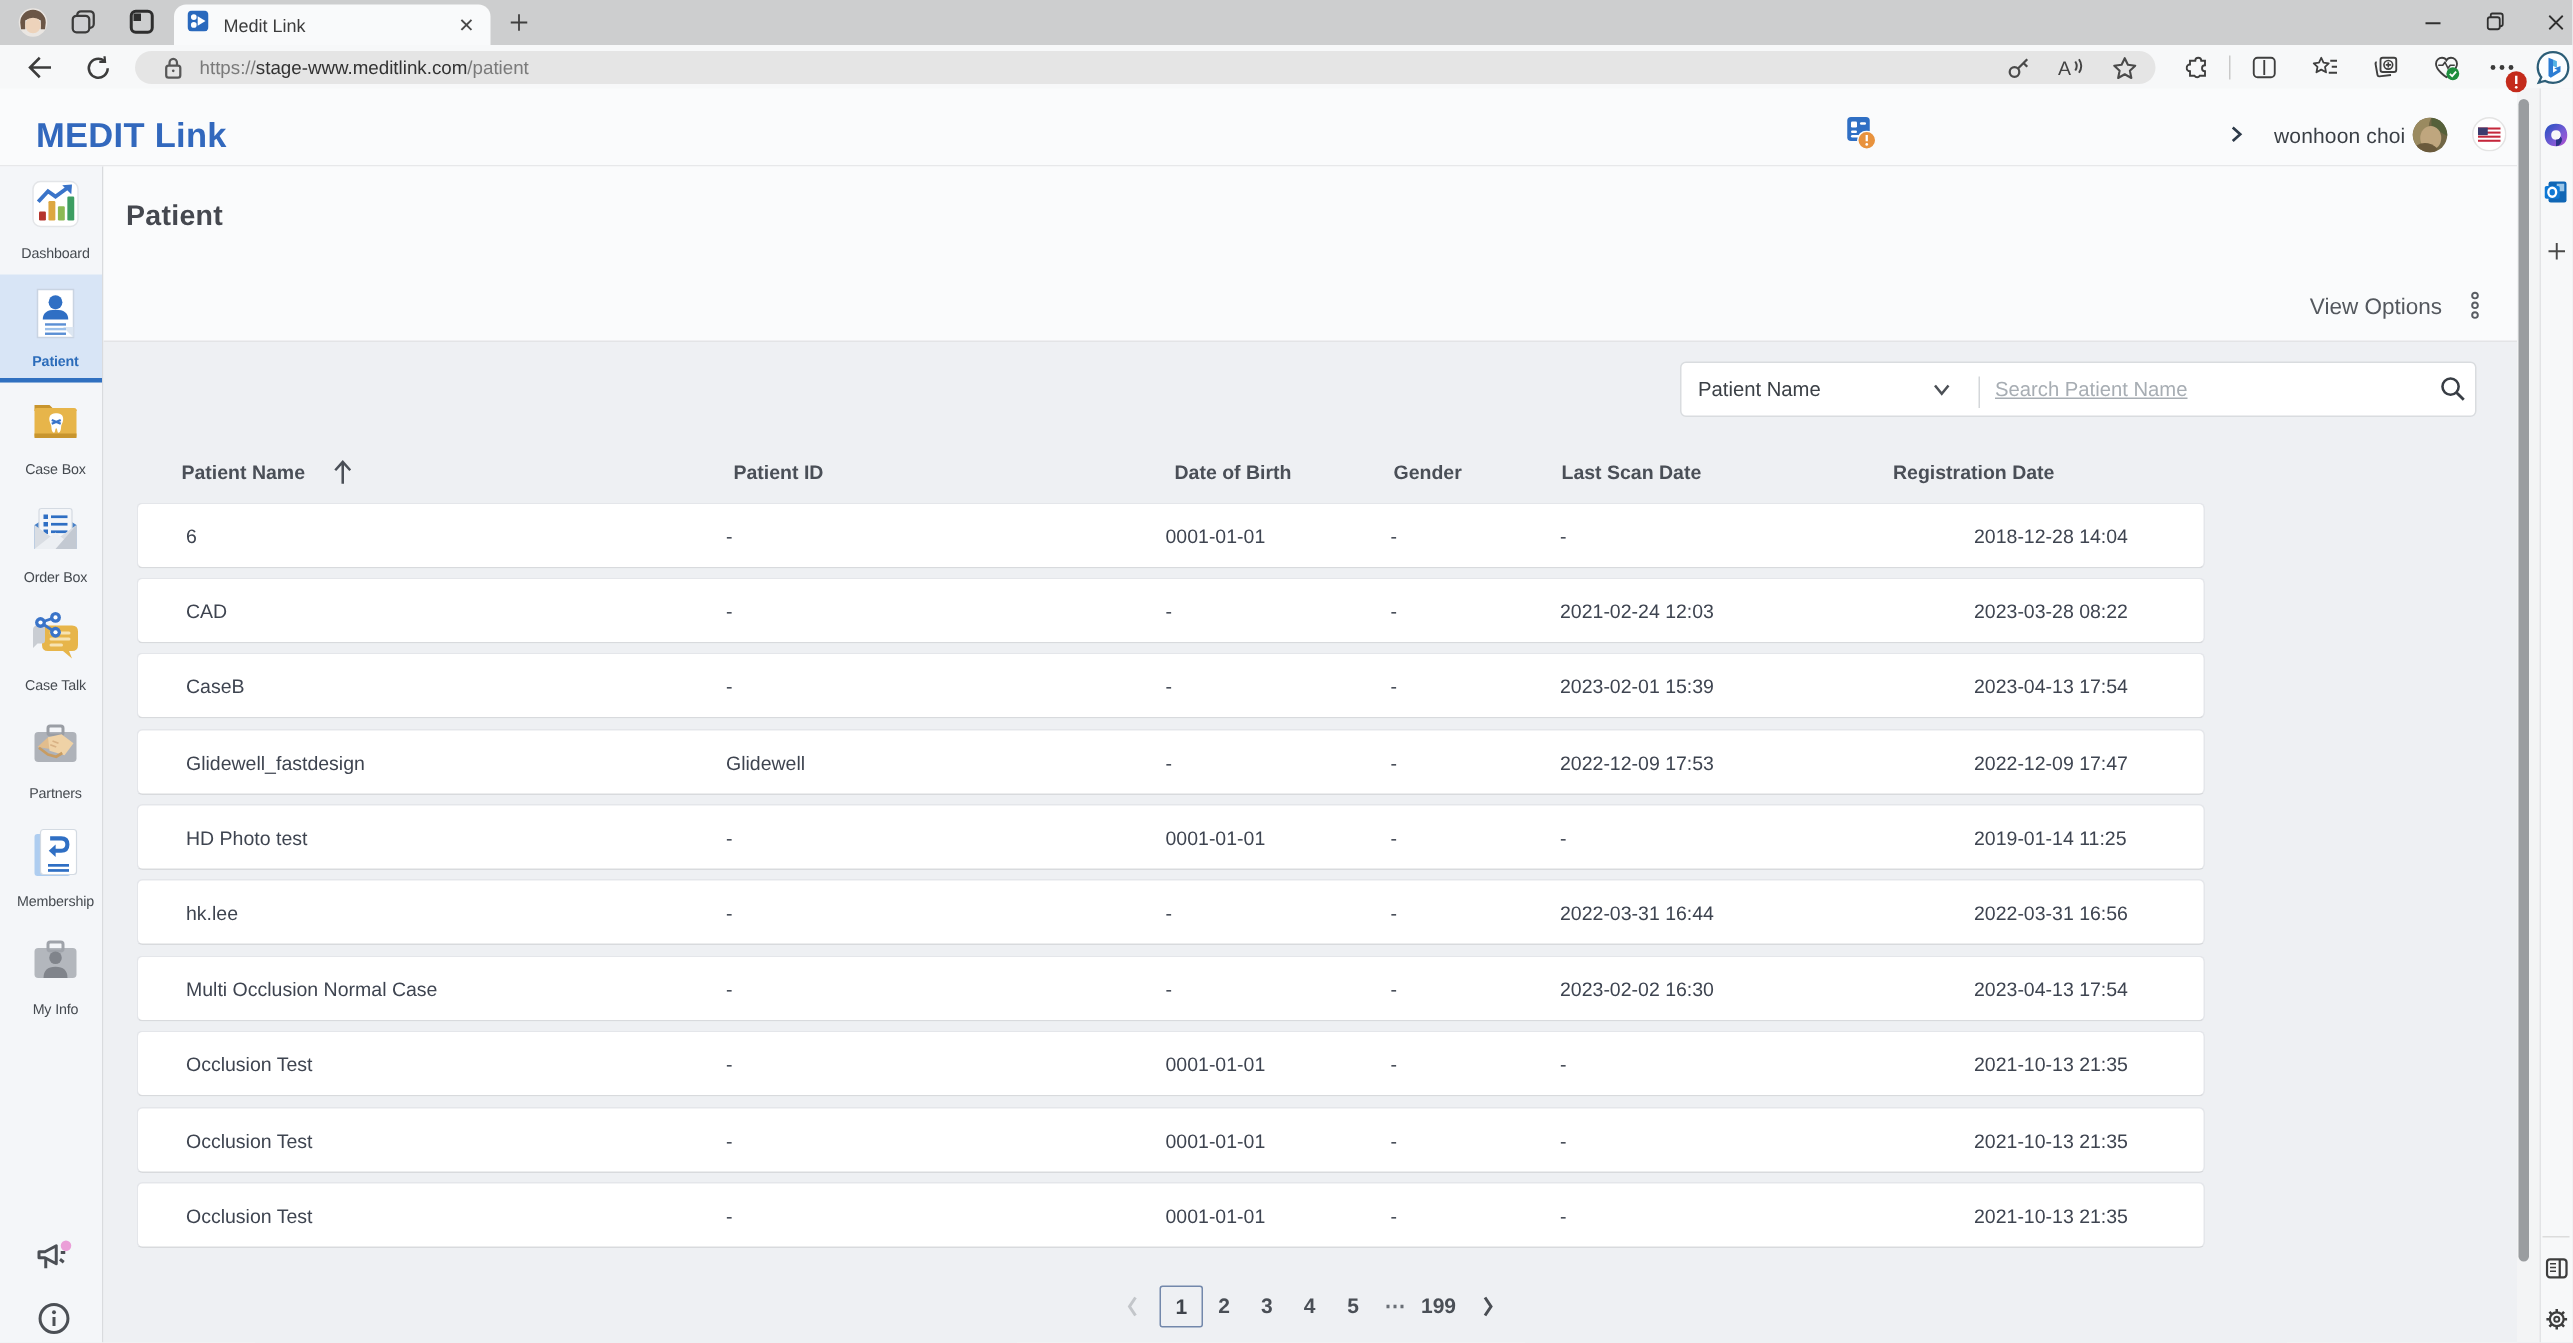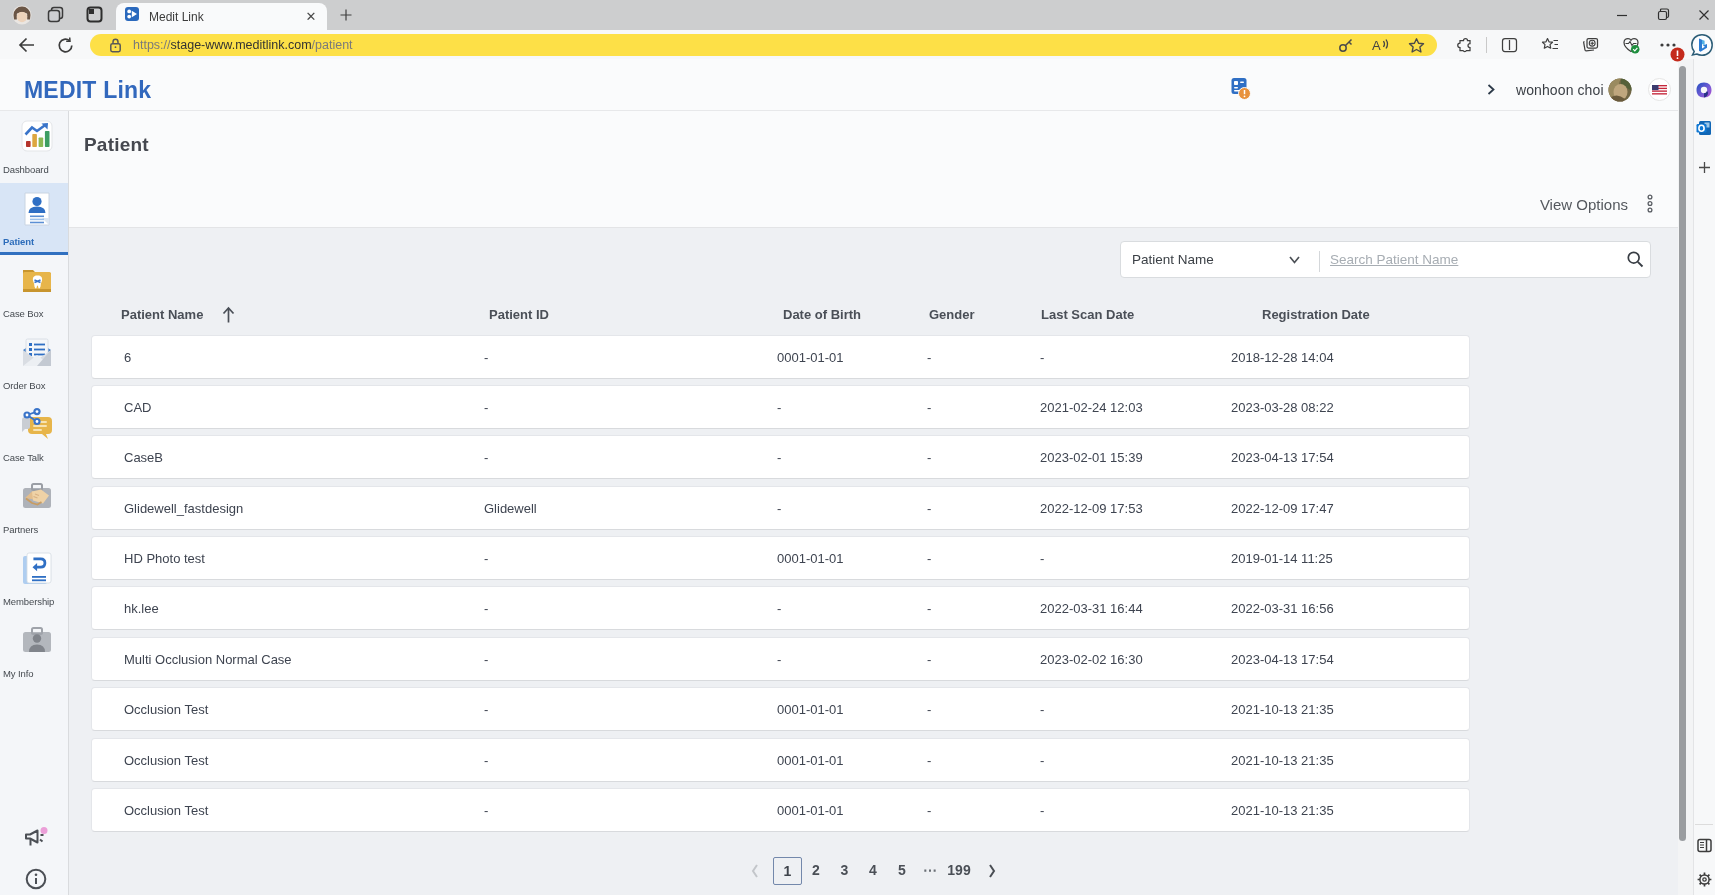--- a/index.html
+++ b/index.html
@@ -6,35 +6,35 @@
 html,body { width:1715px; height:895px; overflow:hidden; }
 body { font-family:"Liberation Sans", sans-serif; position:relative; background:#eef0f3; }
 .abs { position:absolute; }
 
 
 #tabstrip { position:absolute; left:0; top:0; width:1715px; height:30px; background:#cdcecf; }
 #tab { position:absolute; left:116px; top:3px; width:211px; height:27px; background:#f9fafb; border-radius:8px 8px 0 0; }
 #tabtitle { position:absolute; left:33px; top:7px; font-size:12px; color:#3c3c3c; }
 #tabclose { position:absolute; right:8px; top:6px; width:16px; height:16px; color:#4a4a4a; font-size:13px; line-height:16px; text-align:center; }
 #navbar { position:absolute; left:0; top:30px; width:1715px; height:29px; background:#f7f8f9; }
-#pill { position:absolute; left:90px; top:3.5px; width:1347px; height:22px; background:#fde047; border-radius:11px; }
+#pill { position:absolute; left:90px; top:3.5px; width:1347px; height:22px; background:#e5e5e5; border-radius:11px; }
 #urltext { position:absolute; left:43px; top:4px; font-size:12.5px; color:#7a7a7a; }
 #urltext b { color:#323232; font-weight:normal; }
 
 
 #app { position:absolute; left:0; top:59px; width:1678px; height:836px; background:#fafbfc; }
 #appheader { position:absolute; left:0; top:0; width:1678px; height:52px; background:#fafbfc; border-bottom:1px solid #e7e8ea; }
 #logo { position:absolute; left:24px; top:18px; font-size:23px; font-weight:bold; color:#3268bd; letter-spacing:0.2px; }
 #banner { position:absolute; left:1221px; top:15px; width:288px; height:28px; background:#fff; border:1px solid #e4e6e9; border-radius:4px; box-shadow:0 1px 2px rgba(0,0,0,0.04); }
 #bannertext { position:absolute; left:35px; top:8px; font-size:11.5px; letter-spacing:-0.25px; color:#333f4e; white-space:nowrap; }
 #username { position:absolute; left:1516px; top:23px; font-size:14px; letter-spacing:0.1px; color:#3a3f45; }
 
 
 #sidenav { position:absolute; left:0; top:52px; width:69px; height:784px; background:#f4f6f9; border-right:1px solid #d9dbde; }
-.navitem { position:relative; width:68px; height:72px; text-align:left; }
+.navitem { position:relative; width:68px; height:72px; text-align:center; }
 .navitem .nlabel { position:absolute; top:53px; left:3px; width:100%; font-size:9.5px; color:#454a50; letter-spacing:-0.1px; }
 .navitem.sel { background:#d8e5f6; }
 .navitem.sel .nlabel { color:#2c6cba; font-weight:bold; }
 .navitem.sel::after { content:""; position:absolute; left:0; bottom:0; width:100%; height:3px; background:#3070c0; }
 
 
 #main { position:absolute; left:69px; top:52px; width:1609px; height:784px; }
 #titleband { position:absolute; left:0; top:0; width:1609px; height:117px; background:#fafbfc; border-bottom:1px solid #e3e4e6; }
 #pagetitle { position:absolute; left:15px; top:23px; font-size:19px; letter-spacing:0.2px; font-weight:bold; color:#45484f; }
 #viewopts { position:absolute; right:50px; top:85px; font-size:15px; color:#54585e; }
@@ -44,21 +44,21 @@
 #searchbox .sel1 { position:absolute; left:11px; top:10px; font-size:13.5px; color:#3b4046; }
 #searchbox .divider { position:absolute; left:198px; top:9px; height:21px; border-left:1px solid #d4d7da; }
 #searchbox .ph { position:absolute; left:209px; top:10px; font-size:13.5px; color:#a7adb3;text-decoration:underline; }
 
 #thead { position:absolute; left:0; top:72px; width:1609px; height:30px; font-size:13px; font-weight:bold; color:#4a4f57; }
 .hc { position:absolute; top:7px; }
 #rows { position:absolute; left:22px; top:106.5px; width:1379px; }
 .row { position:relative; width:1379px; height:44px; background:#fff; border:1px solid #e4e6ea; border-bottom-color:#d8dadd; border-radius:4px; margin-bottom:6.4px; font-size:13px; color:#3e4450; }
 .rc { position:absolute; top:14px; }
 .hc.c1 { left:52px; } .hc.c2 { left:420px; } .hc.c3 { left:714px; } .hc.c4 { left:860px; } .hc.c5 { left:972px; } .hc.c6 { left:1193px; }
-.rc.c1 { left:32px; } .rc.c2 { left:392px; } .rc.c3 { left:685px; } .rc.c4 { left:835px; } .rc.c5 { left:948px; } .rc.c6 { left:1139px; }
+.rc.c1 { left:32px; } .rc.c2 { left:392px; } .rc.c3 { left:685px; } .rc.c4 { left:835px; } .rc.c5 { left:948px; } .rc.c6 { left:1224px; }
 
 #pager { position:absolute; left:0; top:629px; width:1609px; height:28px; font-size:14px; color:#4a4f56; }
 .pnum { position:absolute; top:5px; font-weight:bold; transform:translateX(-50%); }
 #pbox { position:absolute; left:704px; top:0; width:29px; height:28px; border:1px solid #7388ab; border-radius:2px; text-align:center; line-height:27px; font-weight:bold; color:#3f444b; }
 .parrow { position:absolute; top:3px; }
 
 
 #scrollbar { position:absolute; left:1678px; top:59px; width:15px; height:836px; background:#f3f4f5; }
 #thumb { position:absolute; left:0.5px; top:7px; width:7px; height:775px; background:#9a9da0; border-radius:3.5px; }
 #edgebar { position:absolute; left:1693px; top:59px; width:22px; height:836px; background:#f7f8f9; border-left:1px solid #e3e4e6; }

